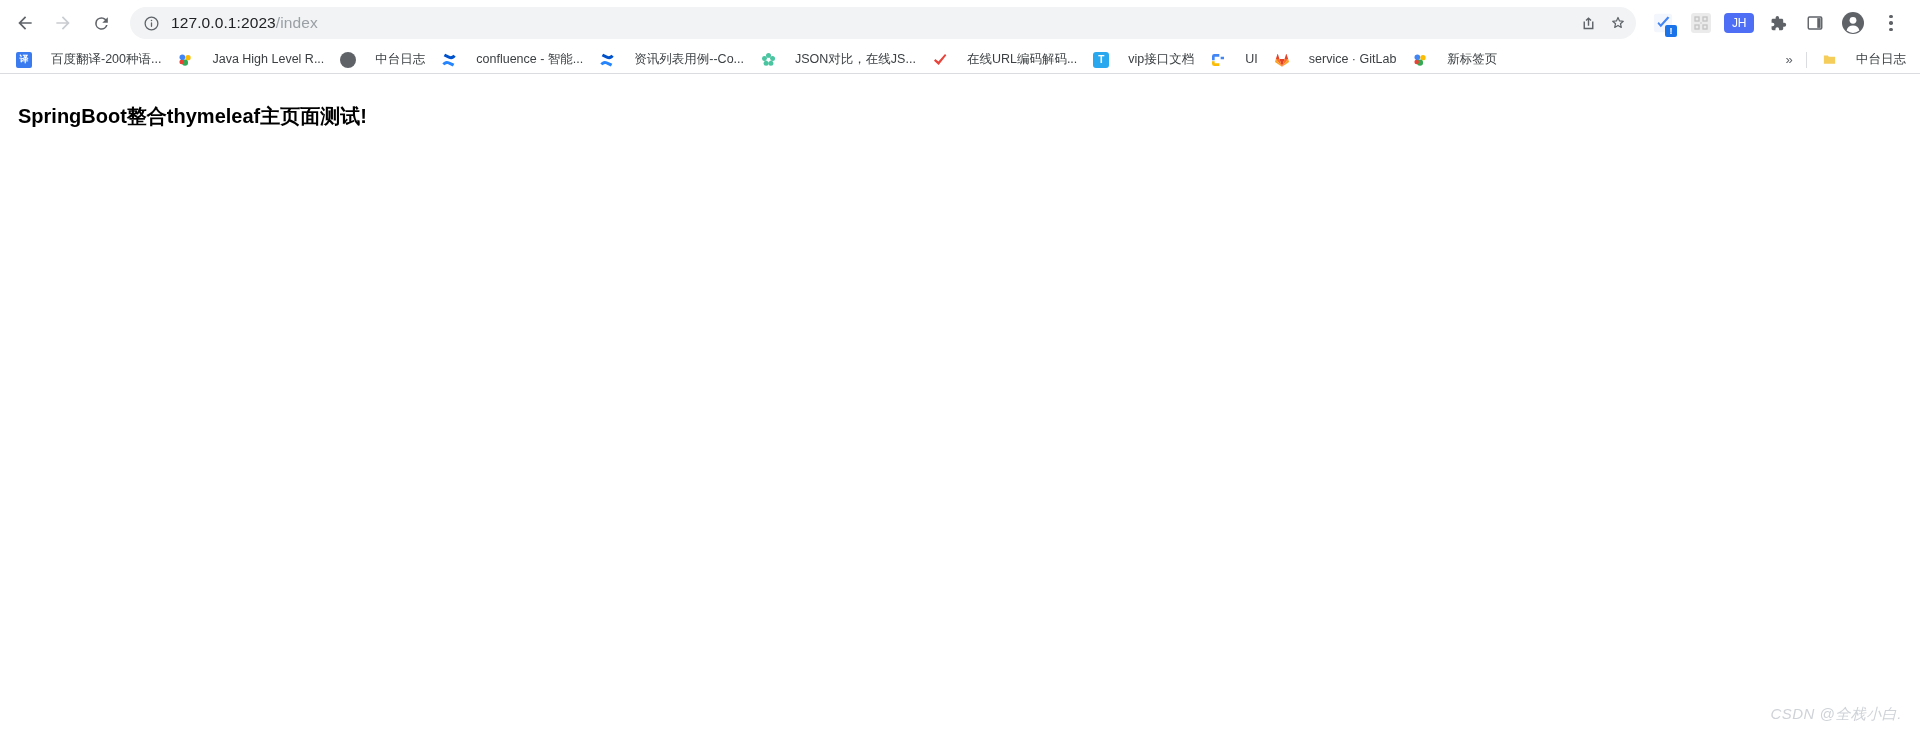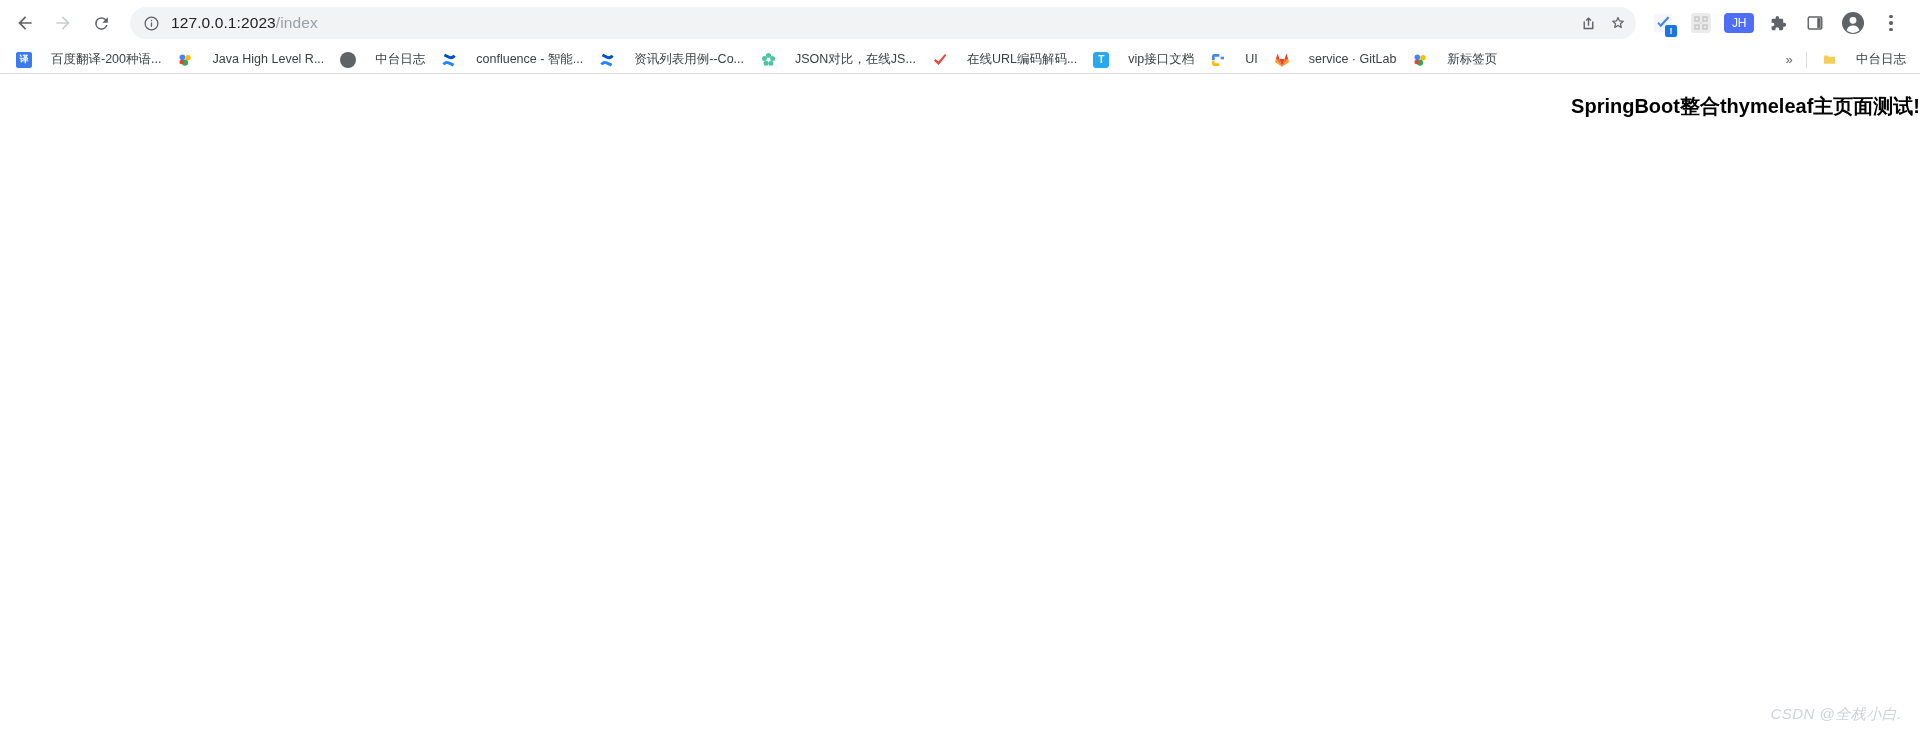--- a/index.html
+++ b/index.html
@@ -215,28 +215,27 @@
   }
 
   
   .page {
     flex: 1 1 auto;
     background: #ffffff;
     position: relative;
     overflow: hidden;
   }
   .page-h1 {
-    margin: 0;
+    margin: 10px;
     padding: 19px 0 0 8px;
     font-size: 20px;
     font-weight: bold;
     color: #000000;
     font-family: "Liberation Sans", "DejaVu Sans", sans-serif;
     letter-spacing: 0px;
-    text-align: right;
   }
   .watermark {
     position: absolute;
     right: 18px;
     bottom: 10px;
     font-size: 15px;
     color: #cfd3d8;
     white-space: nowrap;
     letter-spacing: 0.5px;
     font-style: italic;

